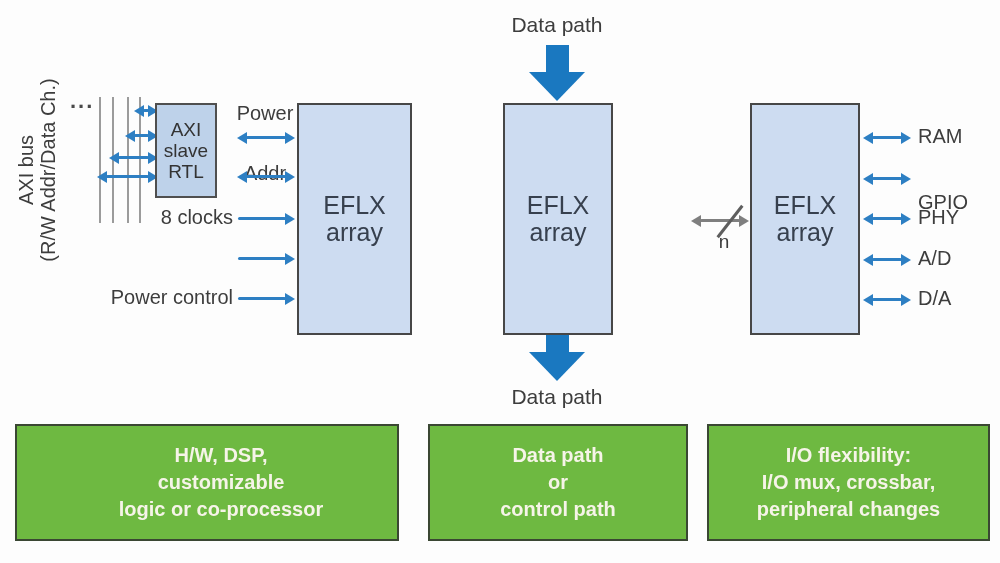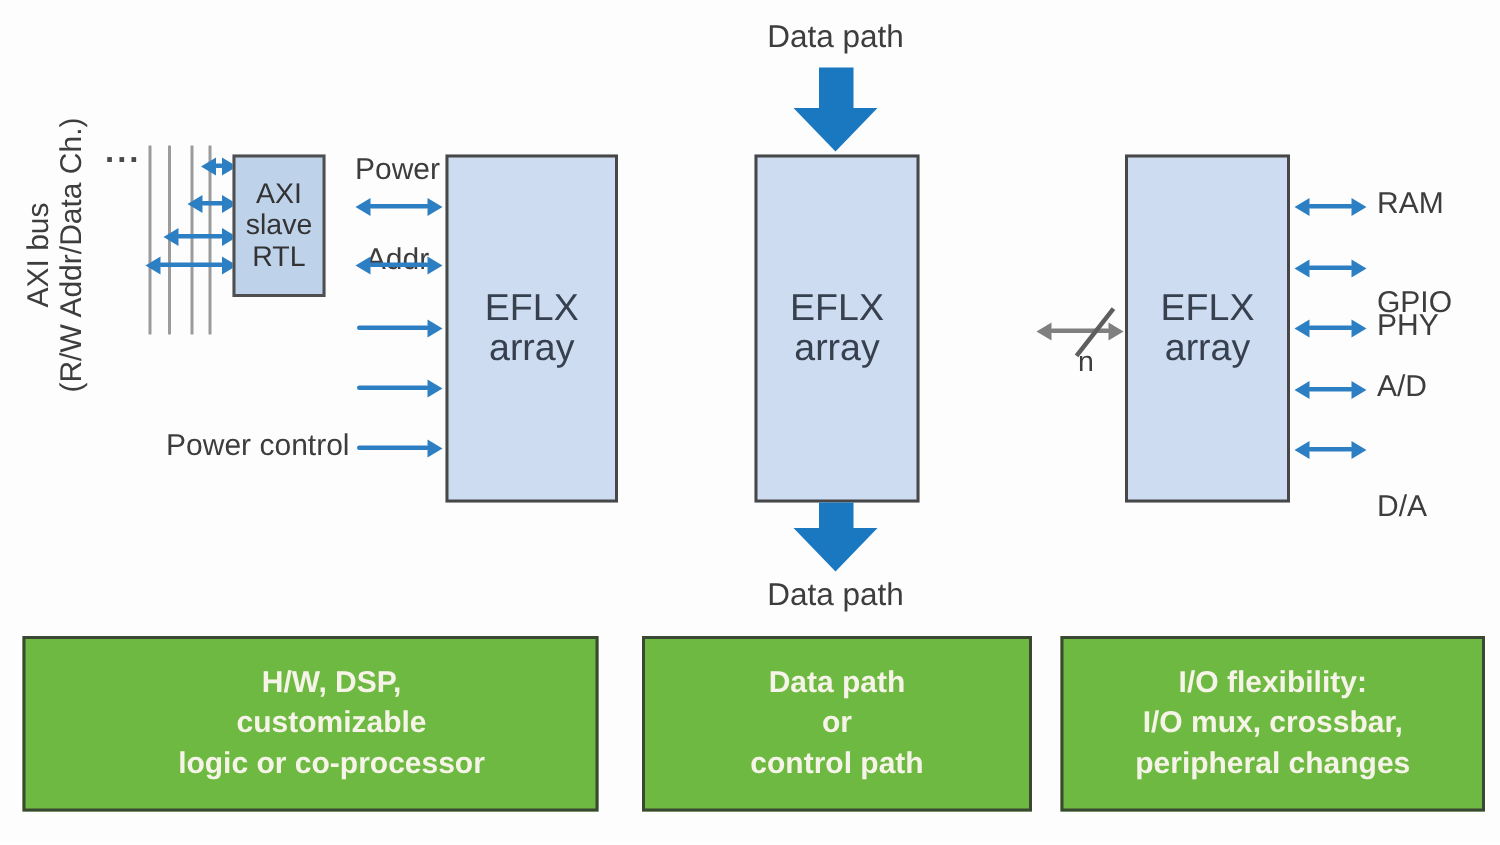--- a/index.html
+++ b/index.html
@@ -91,20 +91,21 @@
 
   <div class="axibox pre" style="left:155px;top:103px;width:62px;height:95px;">AXI
 slave
 RTL</div>
 
   <div class="lbl c" style="left:234px;top:102px;width:62px;">Power</div>
   <div class="harr dbl" style="left:246px;top:136px;width:40px;"></div>
   <div class="lbl c" style="left:232px;top:162px;width:66px;">Addr</div>
   <div class="harr dbl" style="left:246px;top:175px;width:40px;"></div>
 
+  <div class="lbl r" style="left:120px;top:206px;width:113px;">8 clocks</div>
   <div class="harr" style="left:238px;top:217px;width:48px;"></div>
   <div class="harr" style="left:238px;top:257px;width:48px;"></div>
   <div class="lbl r" style="left:55px;top:286px;width:178px;">Power control</div>
   <div class="harr" style="left:238px;top:297px;width:48px;"></div>
 
   <div class="eflx pre" style="left:297px;top:103px;width:115px;height:232px;">EFLX
 array</div>
 
   <div class="lbl c" style="left:477px;top:13px;width:160px;font-size:21px;">Data path</div>
   <div class="bshaft" style="left:546px;top:45px;height:28px;"></div>
@@ -130,21 +131,21 @@
   <div class="harr dbl" style="left:872px;top:177px;width:30px;"></div>
   <div class="lbl" style="left:918px;top:166px;width:80px;margin-top:25px;">GPIO</div>
 
   <div class="harr dbl" style="left:872px;top:217px;width:30px;"></div>
   <div class="lbl" style="left:918px;top:206px;width:80px;">PHY</div>
 
   <div class="harr dbl" style="left:872px;top:258px;width:30px;"></div>
   <div class="lbl" style="left:918px;top:247px;width:80px;">A/D</div>
 
   <div class="harr dbl" style="left:872px;top:298px;width:30px;"></div>
-  <div class="lbl" style="left:918px;top:287px;width:80px;margin-top:40px;">D/A</div>
+  <div class="lbl" style="left:918px;top:287px;width:80px;">D/A</div>
 
   <div class="caption pre" style="left:15px;top:424px;width:384px;height:117px;padding-left:28px;">H/W, DSP,
 customizable
 logic or  co-processor</div>
   <div class="caption pre" style="left:428px;top:424px;width:260px;height:117px;">Data path
 or
 control path</div>
   <div class="caption pre" style="left:707px;top:424px;width:283px;height:117px;">I/O flexibility:
 I/O mux, crossbar,
 peripheral changes</div>

